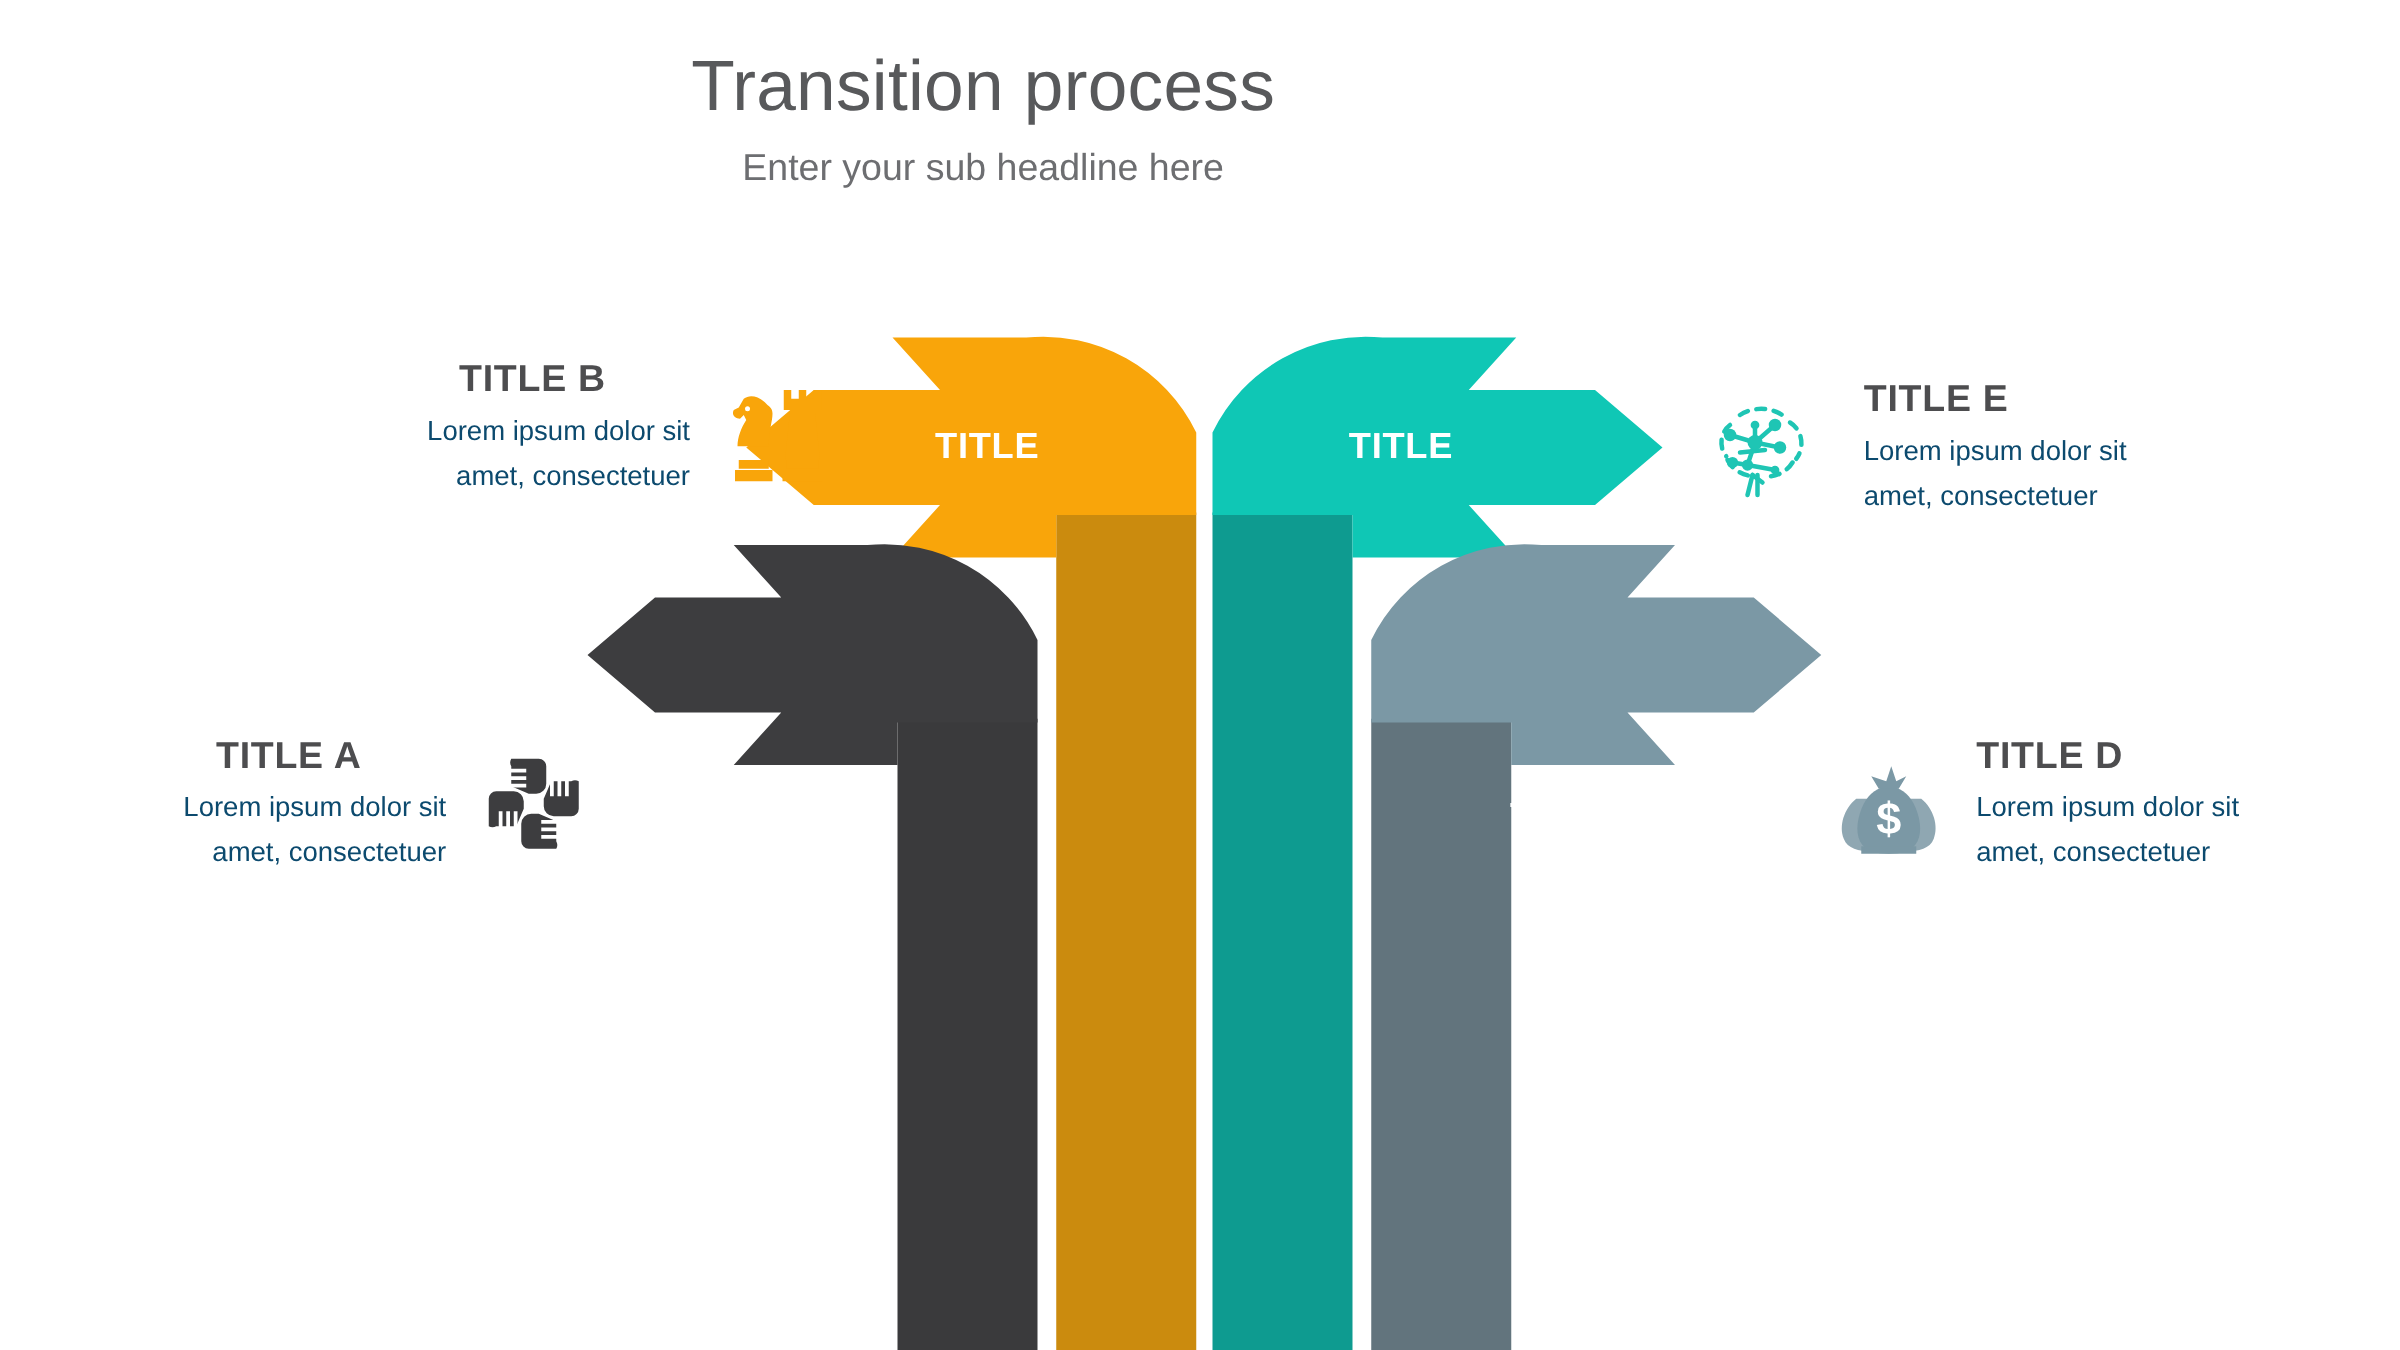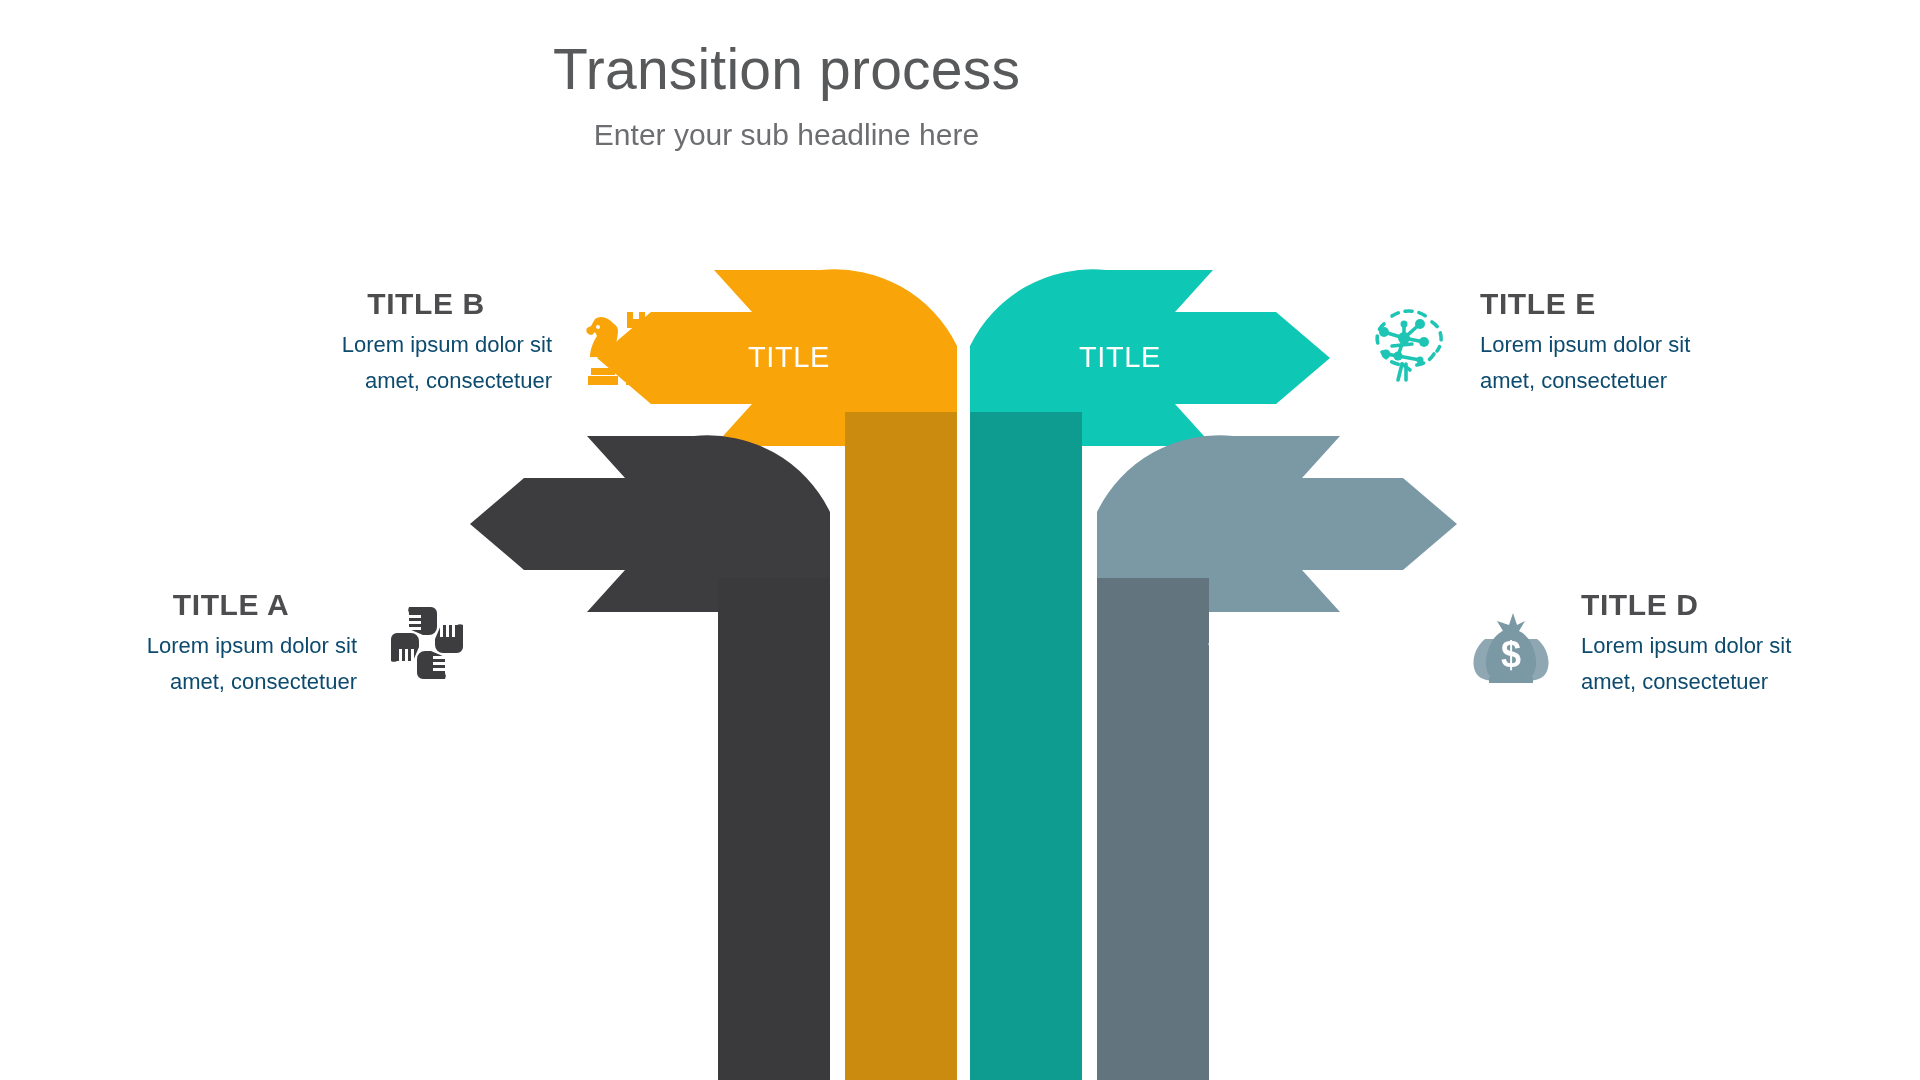--- a/index.html
+++ b/index.html
@@ -48,21 +48,21 @@
   }
   #arrows-svg {
     position: absolute;
     top: 0; left: 0;
   }
 
   
   .arrow-label {
     position: absolute;
     font-size: 29px;
-    font-weight: 400;
+    font-weight: 700;
     color: #FFFFFF;
     letter-spacing: 0.6px;
     white-space: nowrap;
     user-select: none;
   }
   #arrow-label-b { left: 748px;  top: 341px; }
   #arrow-label-e { left: 1079px; top: 341px; }
   #arrow-label-a { left: 618px;  top: 637px; }
   #arrow-label-d { left: 1208px; top: 637px; }
 
@@ -105,21 +105,21 @@
     flex: 0 0 96px;
     display: flex;
     align-items: center;
     justify-content: center;
   }
   .callout.right-aligned .callout-icon { margin-left: 22px; }
   .callout.left-aligned  .callout-icon { margin-right: 22px; }
 
   
   #callout-b { left: 300px;  top: 286px; }
-  #callout-e { left: 1362px; top: 286px; }
+  #callout-e { left: 1362px; top: 302px; gap: 11px; }
   #callout-a { left: 105px;  top: 587px; }
   #callout-d { left: 1463px; top: 587px; }
 </style>
 </head>
 <body>
 
 <div id="header">
   <h1 id="slide-title">Transition process</h1>
   <p id="slide-subtitle">Enter your sub headline here</p>
 </div>

